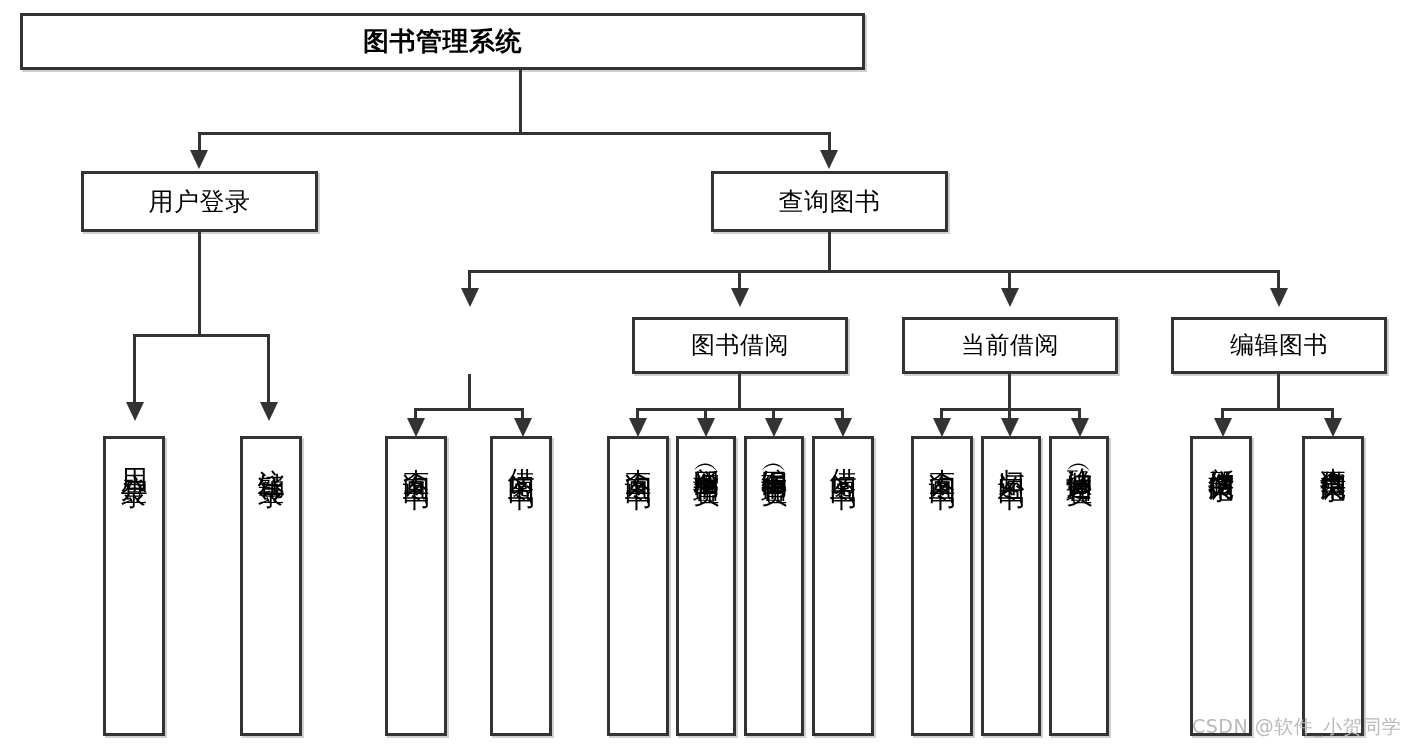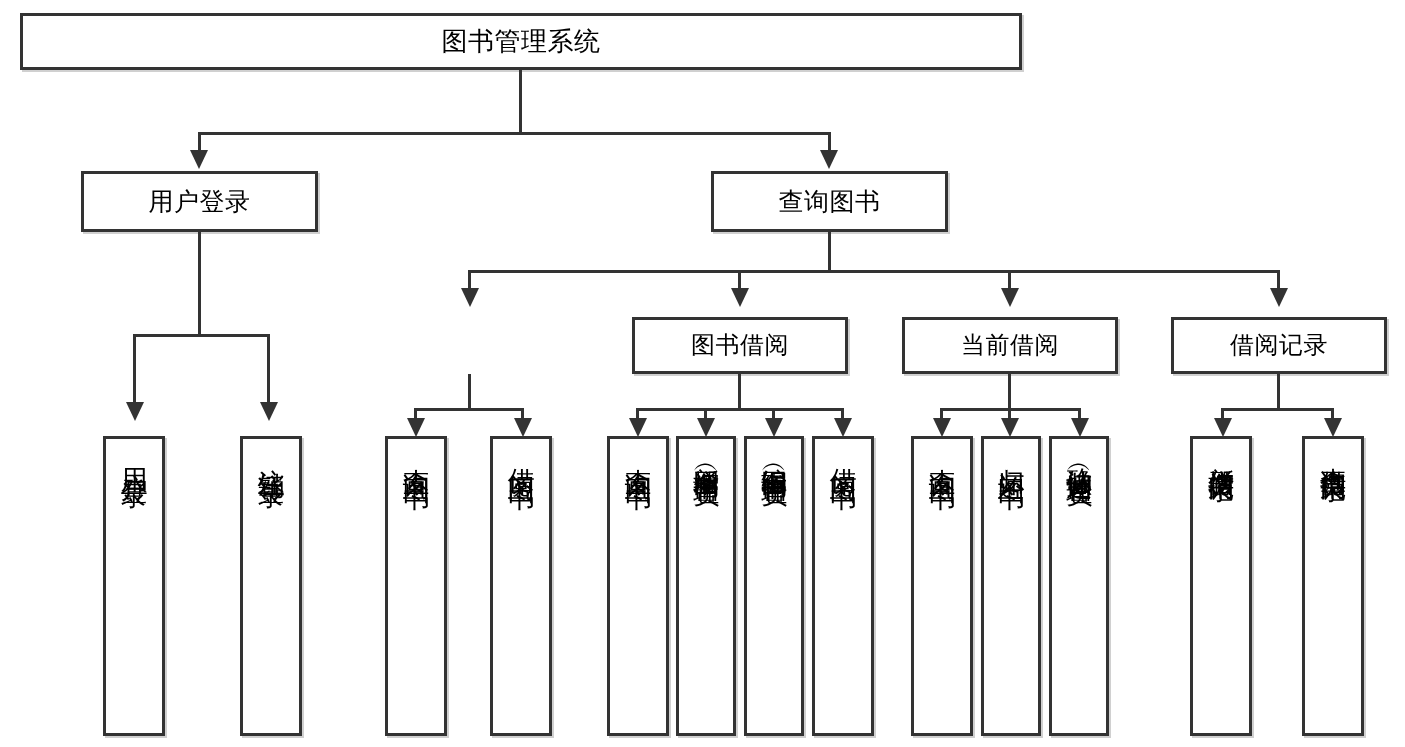--- a/index.html
+++ b/index.html
@@ -88,21 +88,21 @@
     white-space: nowrap;
     letter-spacing: 0.5px;
     pointer-events: none;
   }
 </style>
 </head>
 <body>
 
 <div id="canvas">
 
-  <div class="box root horiz" style="left:20px; top:13px; width:1002px; height:57px;">
+  <div class="box root horiz" style="left:20px; top:13px; width:845px; height:57px;font-weight:bold;">
     <span class="label">图书管理系统</span>
   </div>
 
   <div class="ln v" style="left:519px; top:70px; width:3px; height:64px;"></div>
   <div class="ln h" style="left:198px; top:132px; width:633px; height:3px;"></div>
   <div class="ln v" style="left:198px; top:132px; width:3px; height:22px;"></div>
   <div class="arrow" style="left:190px; top:150px;"></div>
   <div class="ln v" style="left:828px; top:132px; width:3px; height:22px;"></div>
   <div class="arrow" style="left:820px; top:150px;"></div>
 
@@ -132,21 +132,21 @@
   <div class="ln v" style="left:1277px; top:270px; width:3px; height:22px;"></div>
   <div class="arrow" style="left:1270px; top:288px;"></div>
 
   <div class="box lvl3 horiz" style="left:632px; top:317px; width:216px; height:57px;">
     <span class="label">图书借阅</span>
   </div>
   <div class="box lvl3 horiz" style="left:902px; top:317px; width:216px; height:57px;">
     <span class="label">当前借阅</span>
   </div>
   <div class="box lvl3 horiz" style="left:1171px; top:317px; width:216px; height:57px;">
-    <span class="label">借阅记录</span>
+    <span class="label">编辑图书</span>
   </div>
 
   <div class="ln v" style="left:468px; top:374px; width:3px; height:36px;"></div>
   <div class="ln h" style="left:414px; top:408px; width:110px; height:3px;"></div>
   <div class="ln v" style="left:414px; top:408px; width:3px; height:14px;"></div>
   <div class="arrow" style="left:407px; top:418px;"></div>
   <div class="ln v" style="left:521px; top:408px; width:3px; height:14px;"></div>
   <div class="arrow" style="left:514px; top:418px;"></div>
 
   <div class="ln v" style="left:738px; top:374px; width:3px; height:36px;"></div>
@@ -213,14 +213,15 @@
     <span class="label">确认归还（管理员）</span>
   </div>
 
   <div class="box vert tall" style="left:1190px; top:436px; width:62px; height:300px;">
     <span class="label">新增借阅记录</span>
   </div>
   <div class="box vert tall" style="left:1302px; top:436px; width:62px; height:300px;">
     <span class="label">查询借阅记录</span>
   </div>
 
+  <div class="watermark" style="left:1192px; top:714px;">CSDN @软件_小贺同学</div>
 
 </div>
 
 </body></html>

